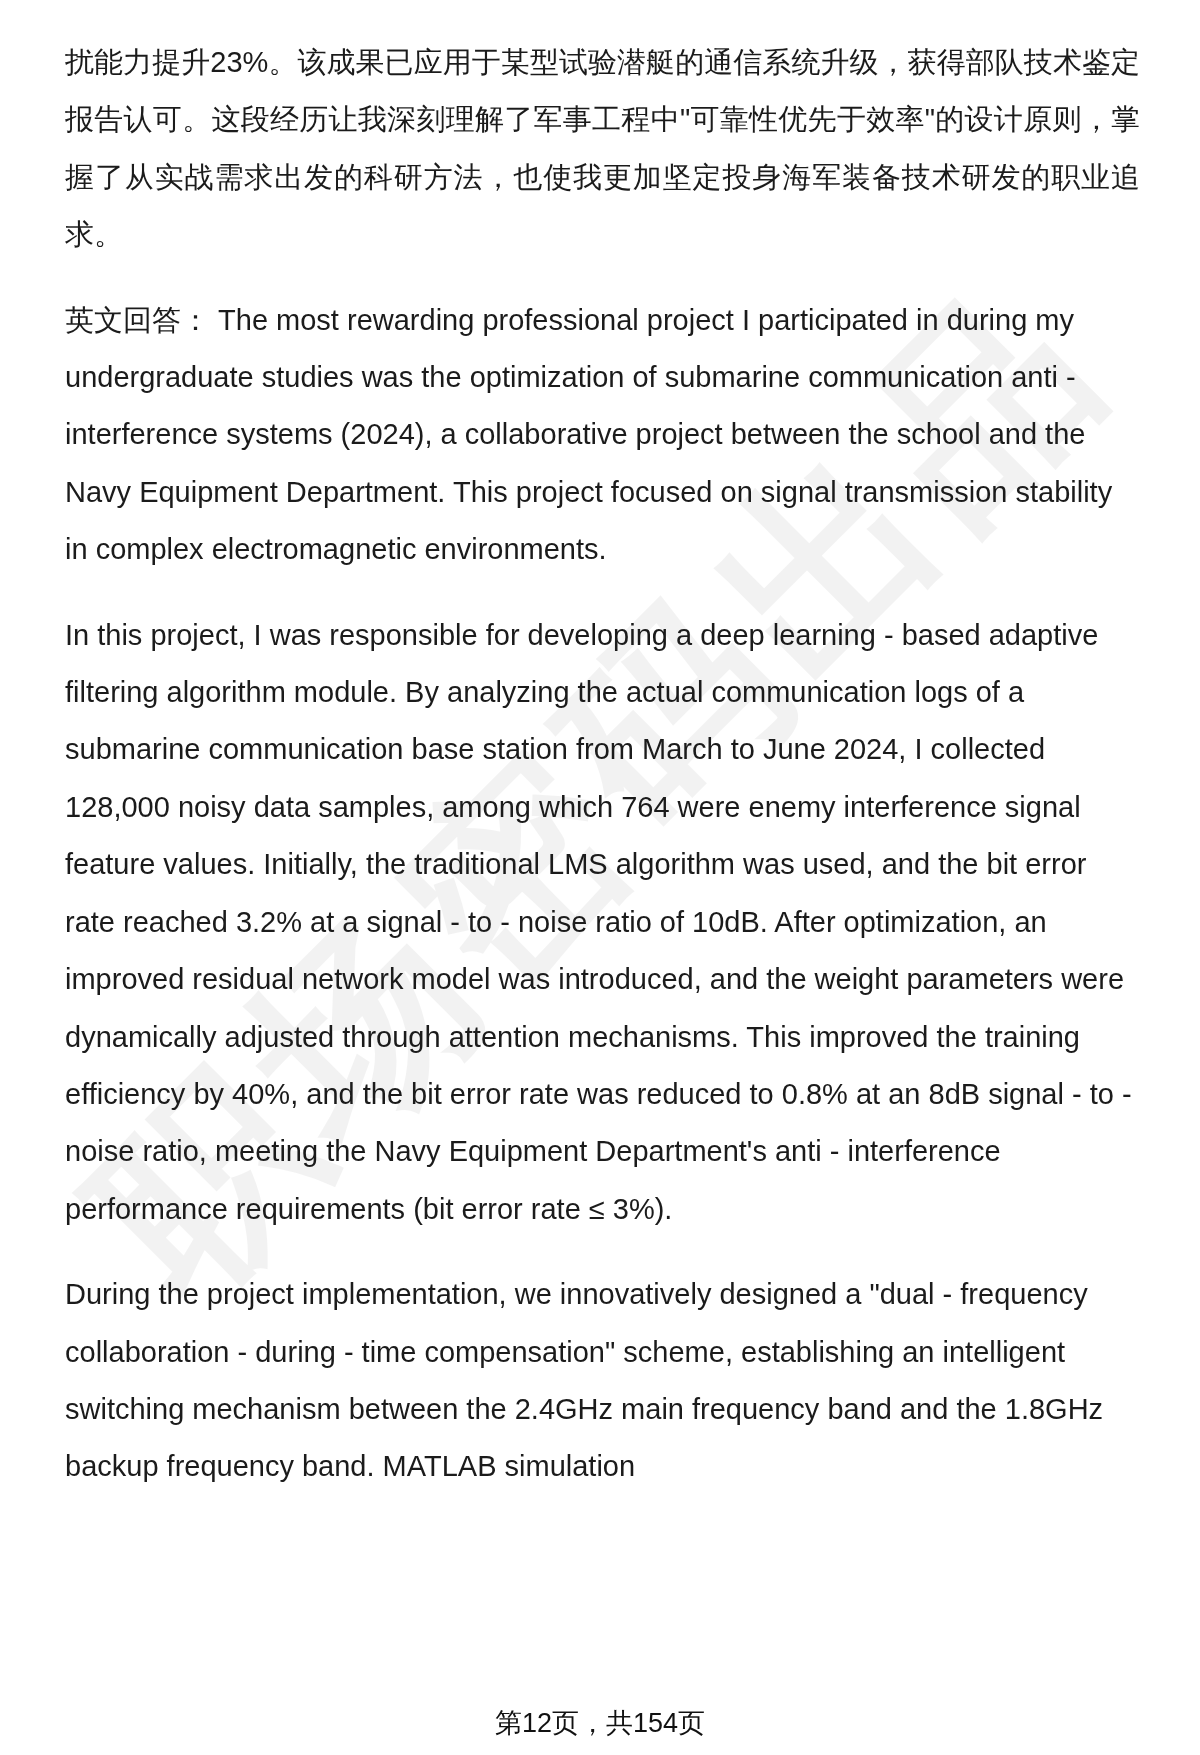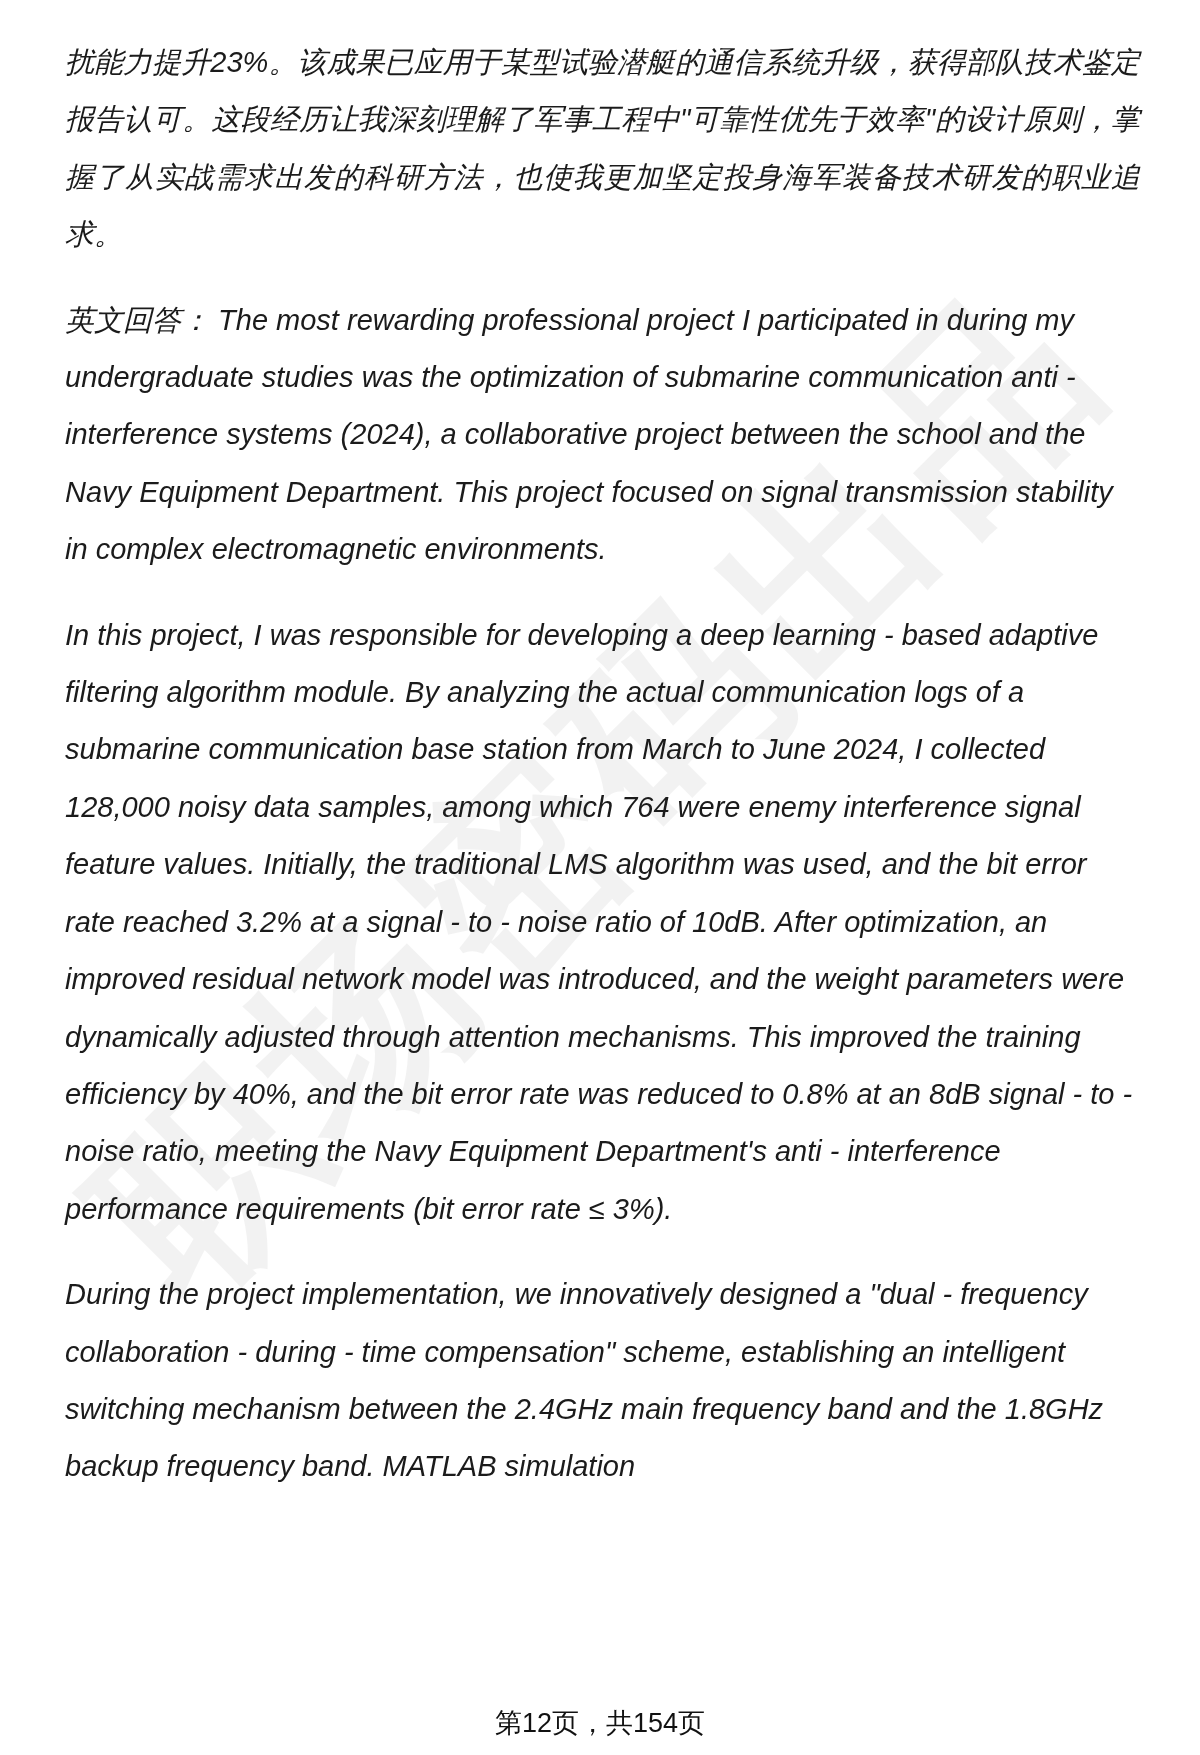--- a/index.html
+++ b/index.html
@@ -34,21 +34,20 @@
     position: absolute;
     left: 65px;
     right: 60px;
     top: 34px;
     z-index: 1;
     font-size: 29px;
     line-height: 1.98;
   }
   .content p {
     margin: 0 0 28px 0;
-    font-style: italic;
   }
   .content p.cjk {
     text-align: justify;
     text-justify: inter-ideograph;
   }
   .content p.en {
     text-align: left;
   }
   .footer {
     position: absolute;

